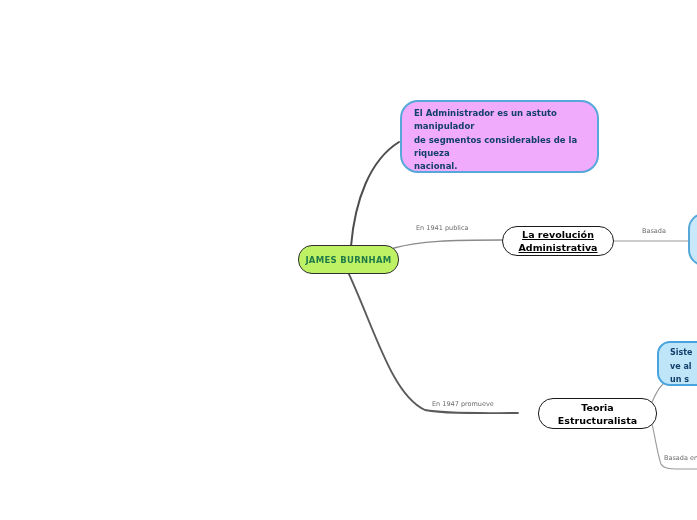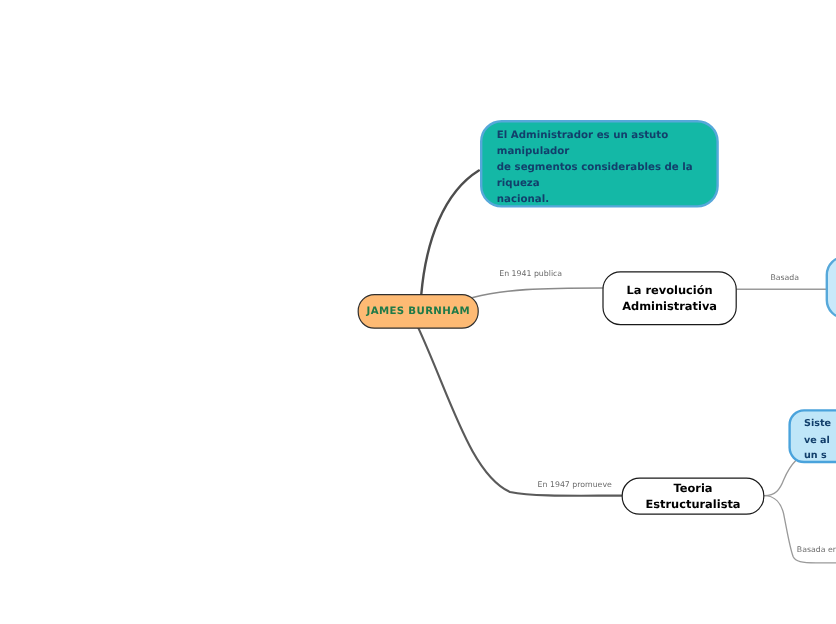--- a/index.html
+++ b/index.html
@@ -22,43 +22,43 @@
     display: flex;
     align-items: center;
     justify-content: center;
     text-align: center;
     white-space: pre-line;
     font-weight: bold;
   }
   #root-node {
     left: 298px; top: 245px;
     width: 101px; height: 29px;
-    background: #fdba74;
+    background: #bef264;
     border: 1.6px solid #2f2f2f;
     border-radius: 14px;
     color: #1f7a48;
     font-size: 8.5px;
     letter-spacing: 0.3px;
   }
   .topic {
     background: #ffffff;
     border: 1.5px solid #1a1a1a;
     border-radius: 15px;
     color: #000000;
     font-size: 9.5px;
     line-height: 13px;
   }
-  #node-revolucion { left: 502px; top: 226px; width: 112px; height: 45px; }
-  #node-teoria     { left: 518px; top: 398px; width: 119px; height: 31px; }
+  #node-revolucion { left: 502px; top: 226px; width: 112px; height: 30px; text-decoration: underline; }
+  #node-teoria     { left: 538px; top: 398px; width: 119px; height: 31px; }
   #callout {
     position: absolute;
     left: 400px; top: 100px;
     width: 199px; height: 73px;
     box-sizing: border-box;
-    background: #14b8a6;
+    background: #f0abfc;
     border: 2px solid #56a8da;
     border-radius: 18px;
     color: #123f6b;
     font-size: 8.5px;
     font-weight: bold;
     line-height: 13.3px;
     padding: 5px 10px 5px 12px;
     white-space: pre-line;
   }
   #partial-right-top {
@@ -86,21 +86,21 @@
     white-space: pre-line;
   }
   .edge-label {
     position: absolute;
     font-size: 6.5px;
     color: #6b6b6b;
     white-space: nowrap;
   }
   #label-publica  { left: 416px; top: 224px; }
   #label-plantea  { left: 642px; top: 227px; }
-  #label-promueve { left: 448px; top: 400px; }
+  #label-promueve { left: 432px; top: 400px; }
   #label-basada   { left: 664px; top: 454px; }
 </style>
 </head>
 <body>
 
 <div id="canvas">
 
   <svg id="edges" viewBox="0 0 697 520" xmlns="http://www.w3.org/2000/svg">
     <path d="M 399,142 C 370,160 355,200 351,246" fill="none" stroke="#4d4d4d" stroke-width="2" stroke-linecap="round"></path>
     <path d="M 394,248 C 420,241 450,240 502,240" fill="none" stroke="#8a8a8a" stroke-width="1.3" stroke-linecap="round"></path>

